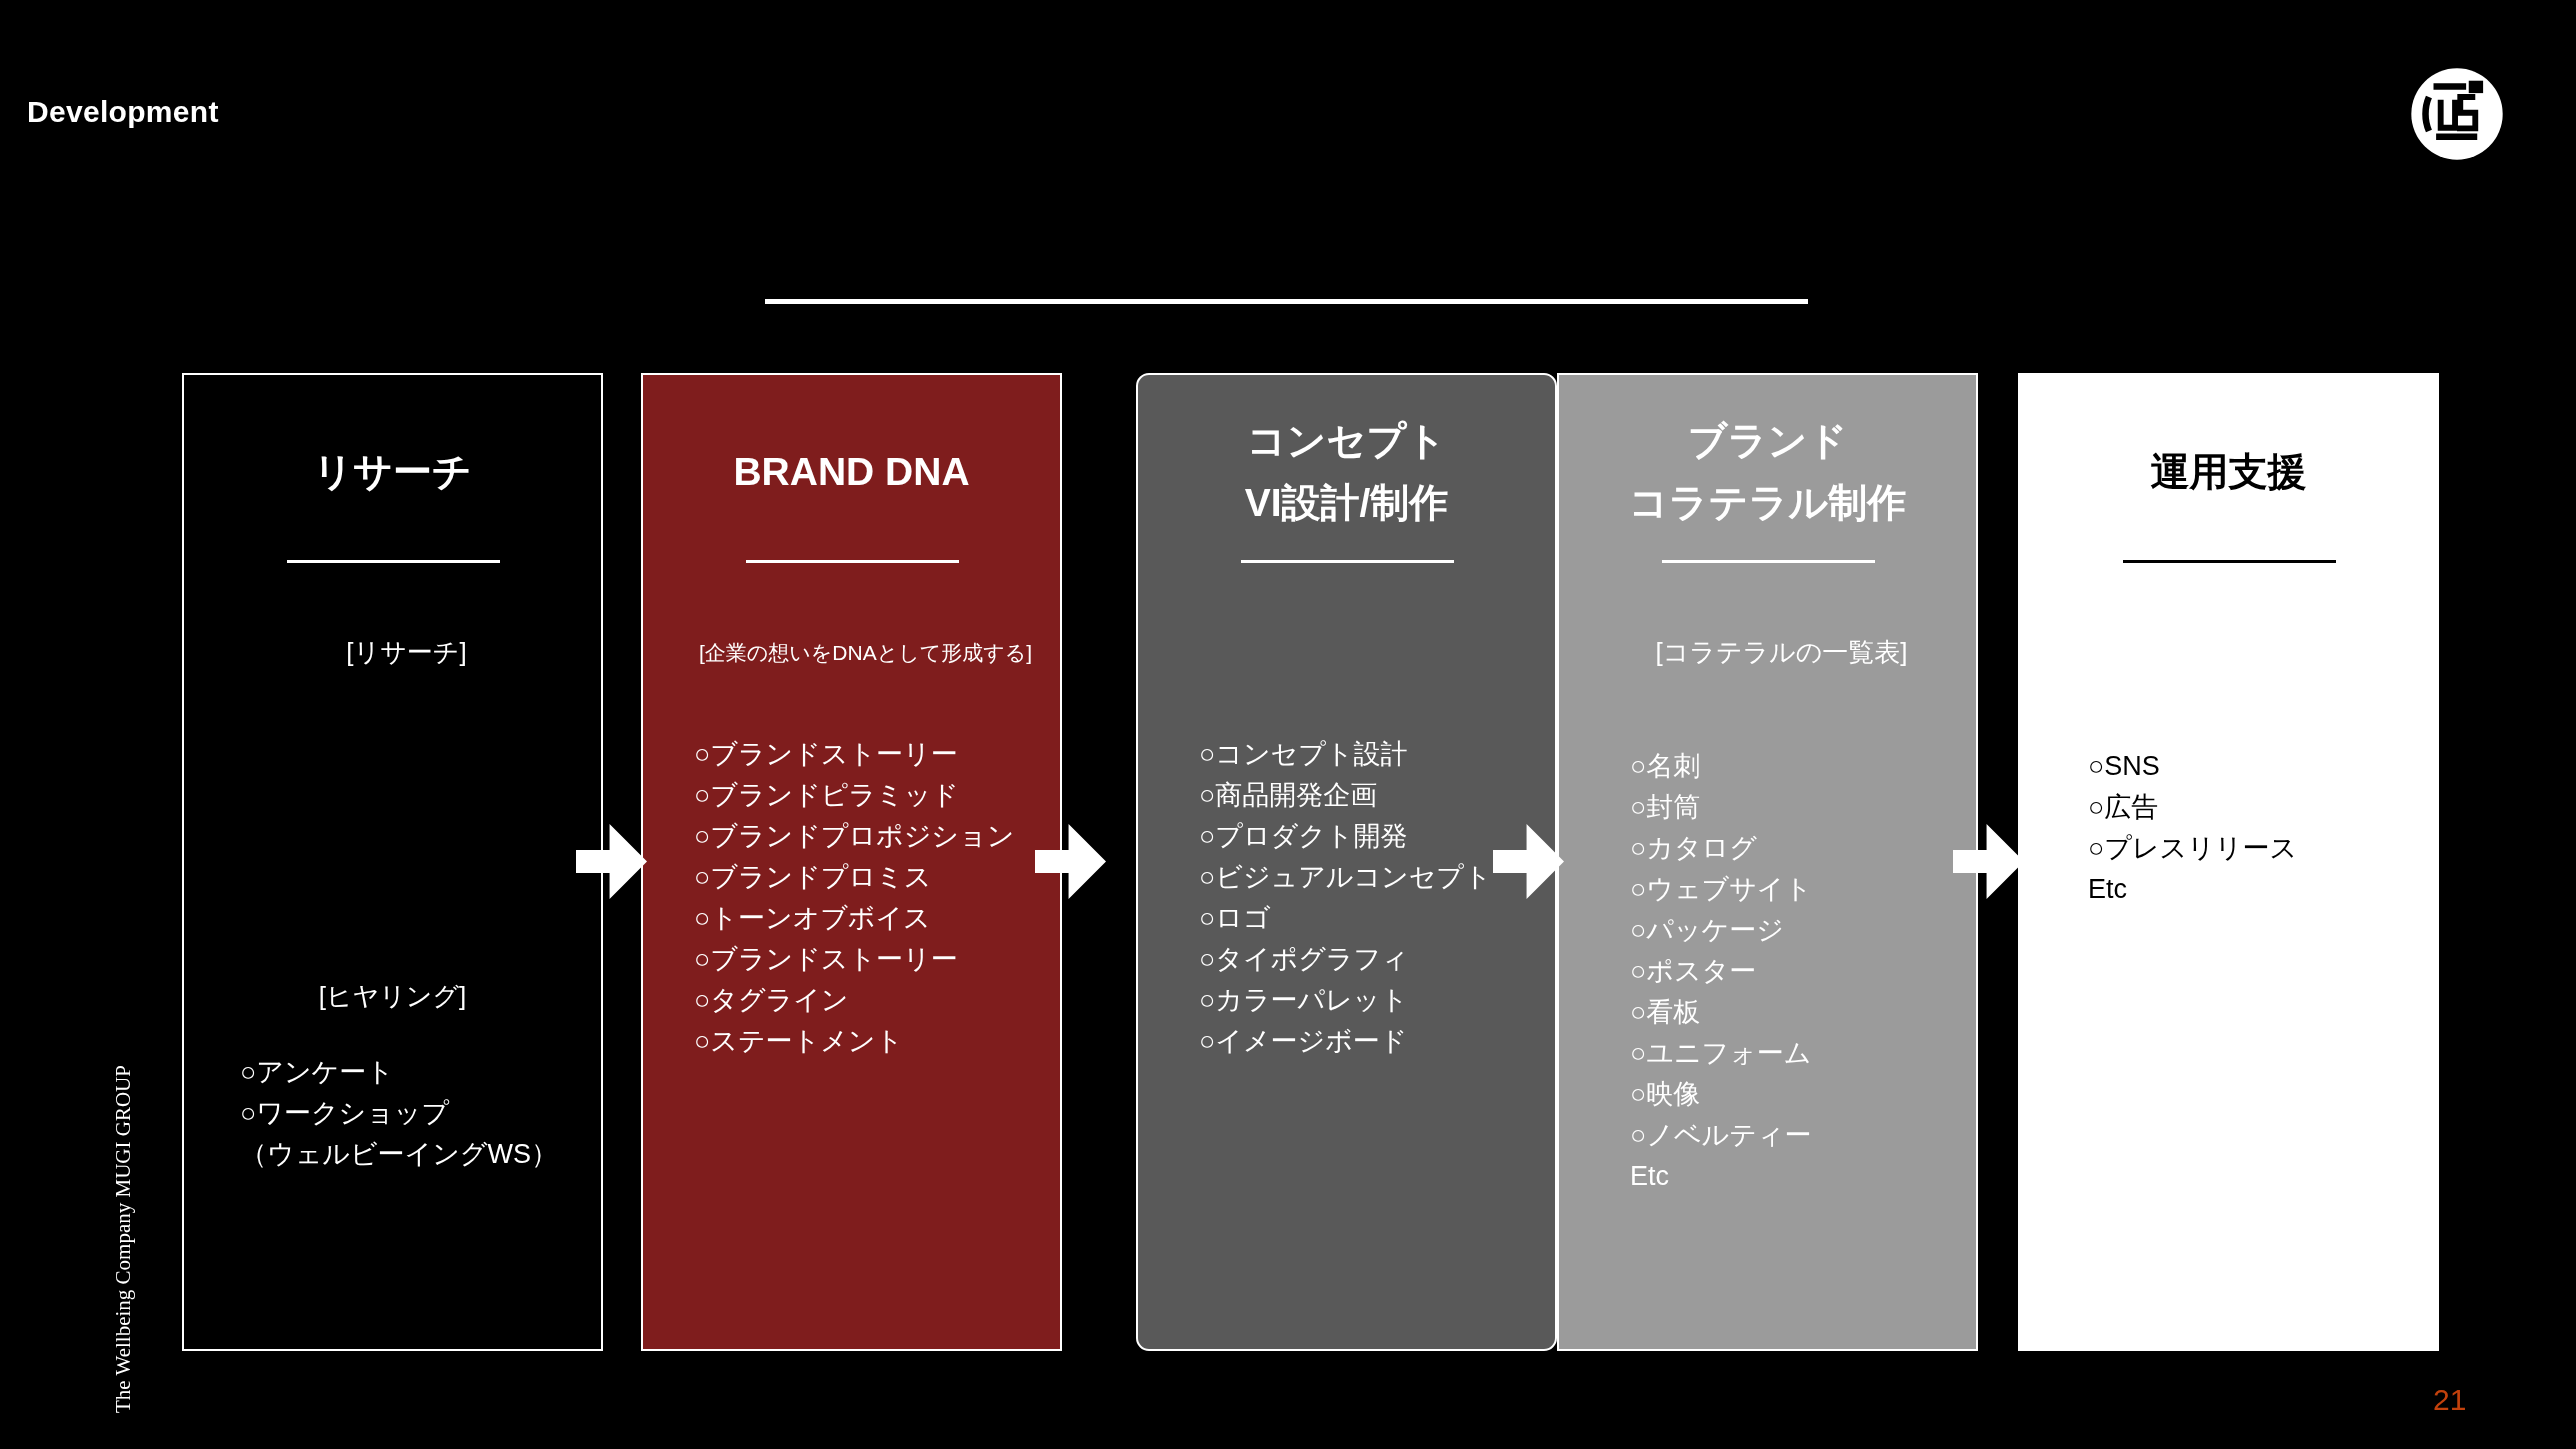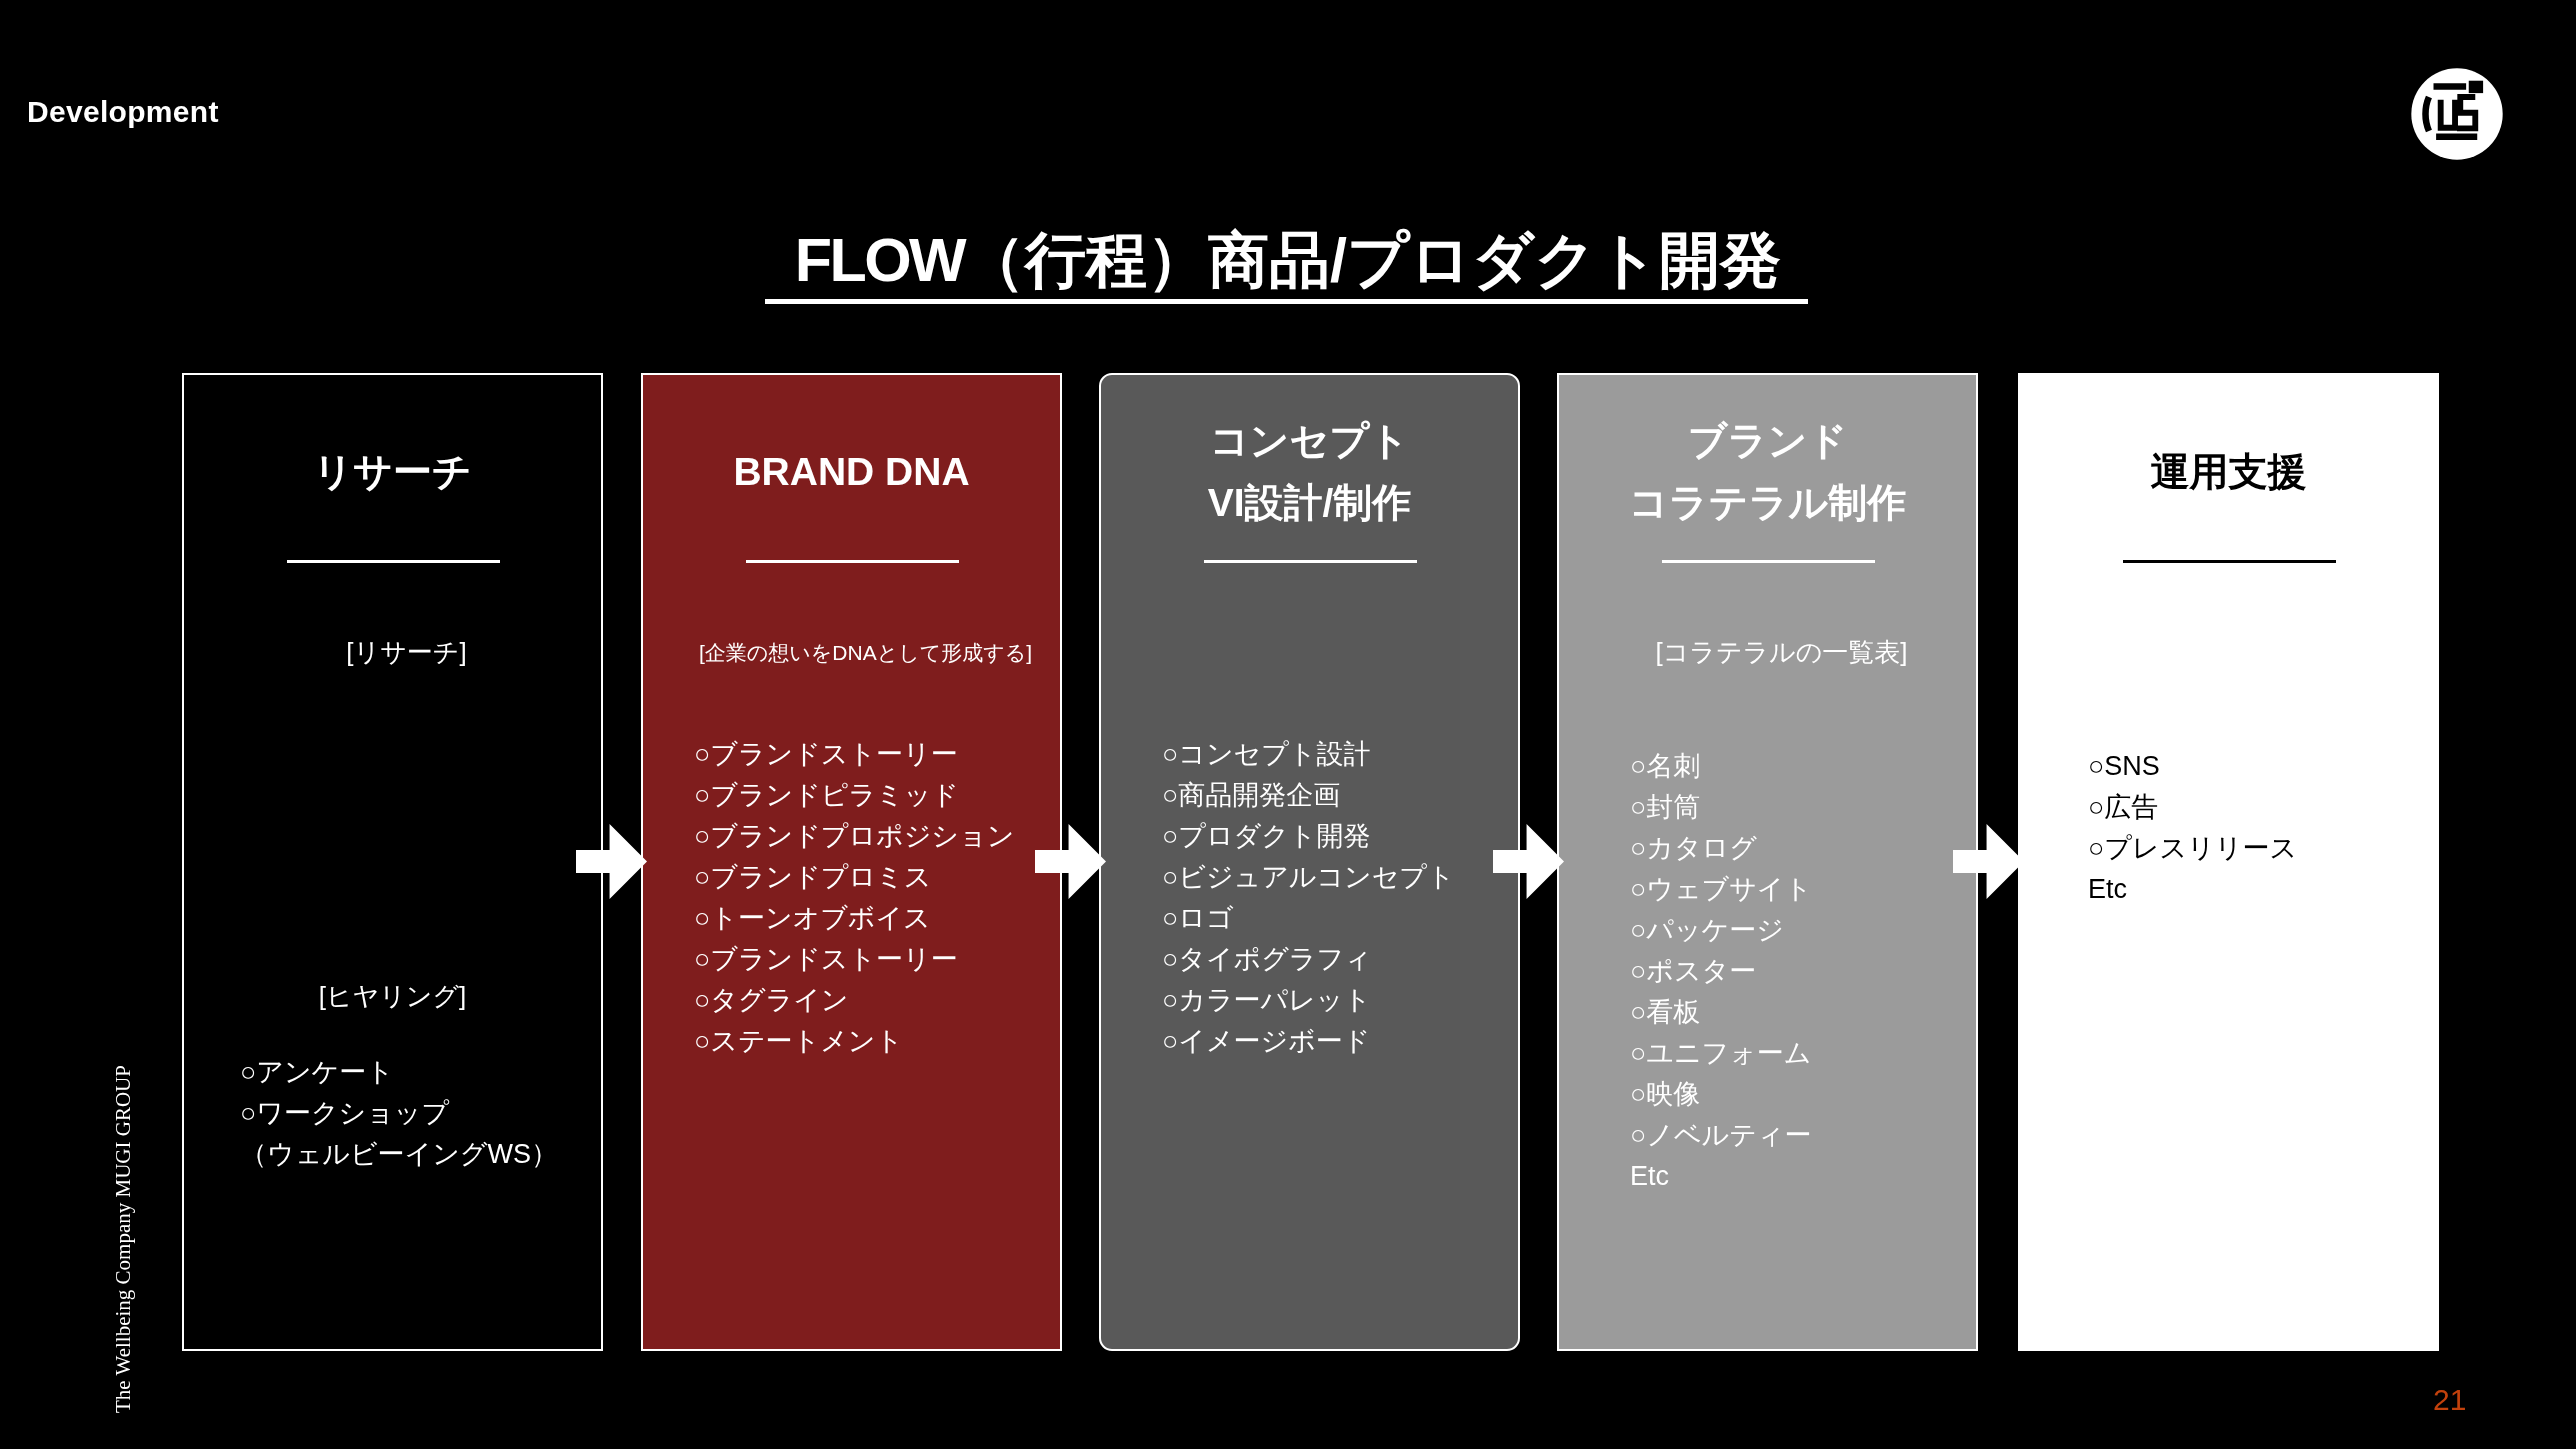--- a/index.html
+++ b/index.html
@@ -11,21 +11,21 @@
   .title{position:absolute;left:0;top:220px;width:100%;text-align:center;
          font-size:61px;font-weight:800;letter-spacing:0;white-space:nowrap;}
   .title .flow{font-weight:900;letter-spacing:-2.6px;}
   .title-underline{position:absolute;left:765px;top:299px;width:1043px;height:5.2px;background:#fff;}
 
   .logo{position:absolute;left:2410px;top:67px;width:94px;height:94px;}
 
   .column{position:absolute;top:373px;width:421px;height:978px;border:2.6px solid #fff;box-sizing:border-box;}
   .col-0{left:182px;}
   .col-1{left:641px;}
-  .col-2{left:1099px;border-radius:13px;}
+  .col-2{left:1136px;border-radius:13px;}
   .col-3{left:1557px;}
   .col-4{left:2018px;}
 
   .col-header{position:absolute;top:0;left:0;right:0;height:193px;display:flex;flex-direction:column;
               justify-content:center;text-align:center;font-size:39px;font-weight:700;line-height:62px;}
   .divider{position:absolute;top:185px;left:50%;margin-left:-106px;width:213px;height:3.2px;background:#fff;}
   .sub-label{position:absolute;top:260px;left:0;right:0;text-align:center;font-size:26px;line-height:35px;padding-left:28px;}
   .sub-label.small{font-size:21px;}
   .list{position:absolute;font-size:27px;line-height:41px;white-space:nowrap;}
   .col-0 .list1{left:56px;top:367px;}
@@ -54,21 +54,20 @@
   <svg class="logo" viewBox="0 0 144 144" aria-hidden="true">
     <circle cx="72" cy="72" r="70" fill="#ffffff"></circle>
     <path d="M36,30 H86" stroke="#000" stroke-width="10" fill="none"></path>
     <rect x="90" y="21" width="22" height="19" fill="#000"></rect>
     <path d="M29,46 C22,62 22,82 29,98" stroke="#000" stroke-width="10" fill="none"></path>
     <path d="M47,50 V93 H69 V50" stroke="#000" stroke-width="9" fill="none"></path>
     <path d="M100,46 H77 V70 H100 V94 H72" stroke="#000" stroke-width="9" fill="none"></path>
     <path d="M40,107 H103" stroke="#000" stroke-width="10" fill="none"></path>
   </svg>
 
-  <div class="title"><span class="flow">FLOW</span><span>（行程）商品/プロダクト開発</span></div>
   <div class="title-underline"></div>
 
   <div class="column col-0" style="background: rgb(0, 0, 0); color: rgb(255, 255, 255);">
     <div class="col-header">
         <div class="hline">リサーチ</div>
       </div>
     <div class="divider" style="background: rgb(255, 255, 255);"></div>
     <div class="sub-label">[リサーチ]</div>
     <div class="sub-label2">[ヒヤリング]</div>
     <div class="list list2">

